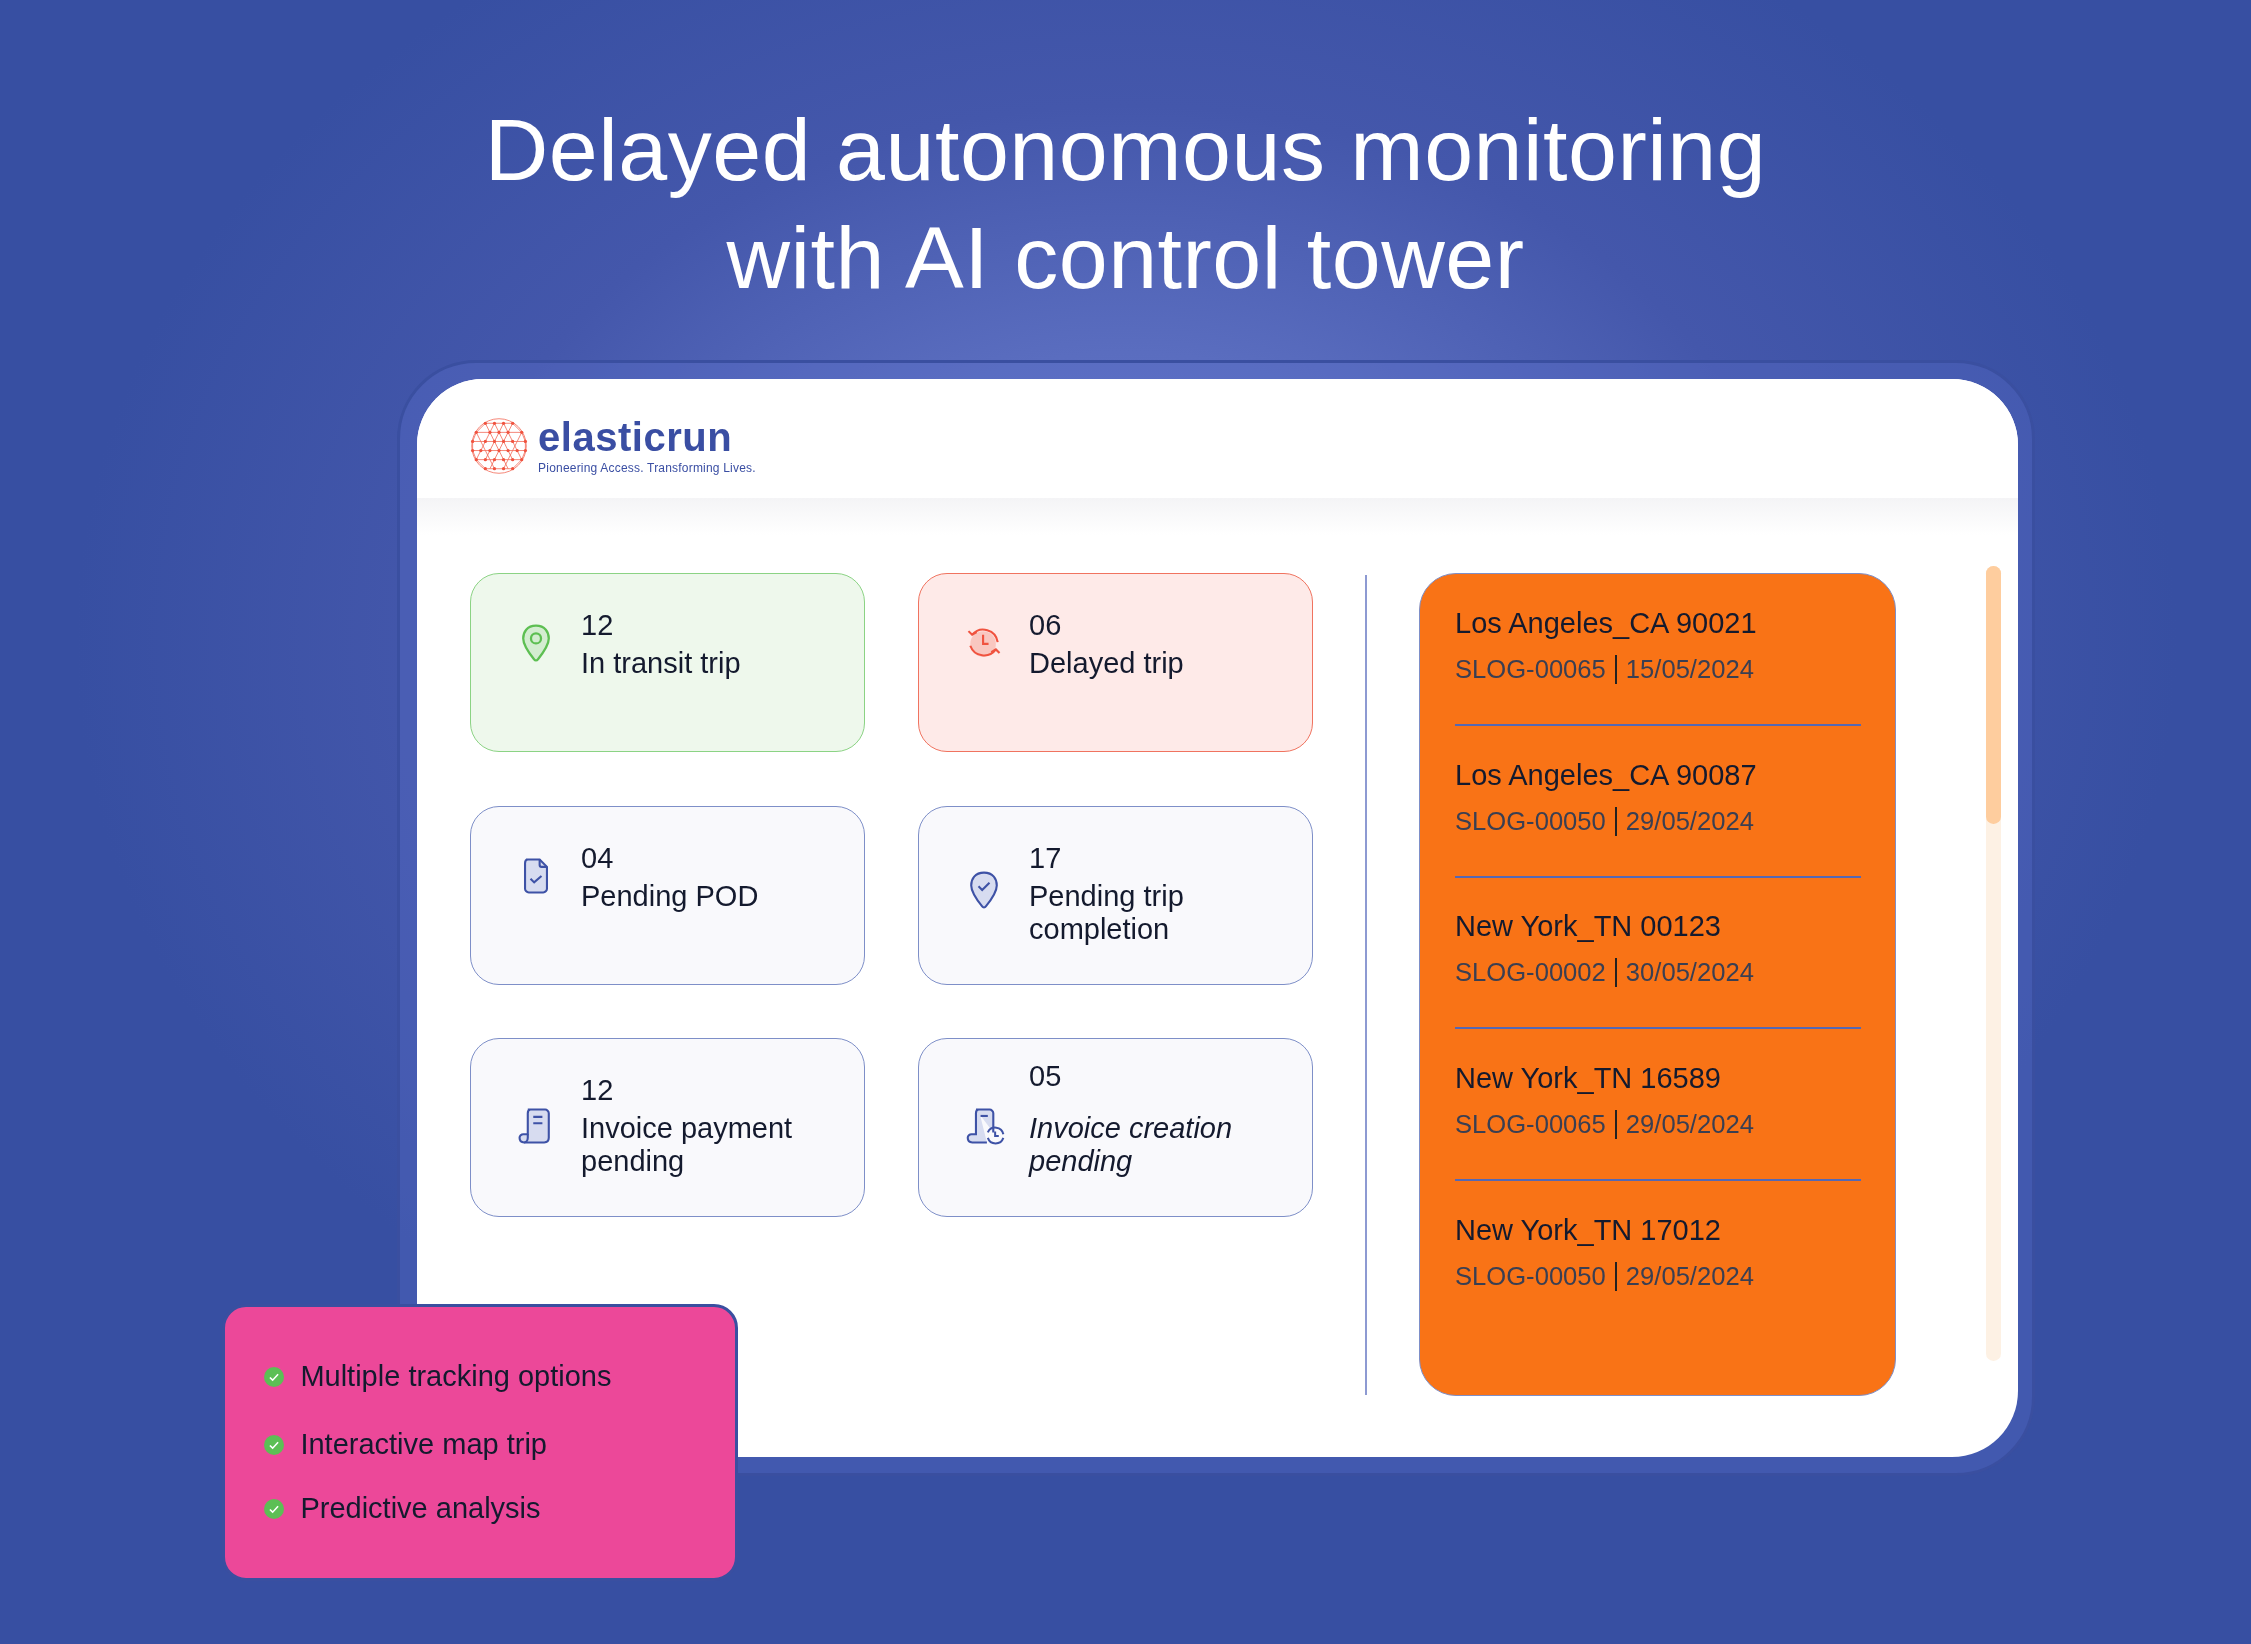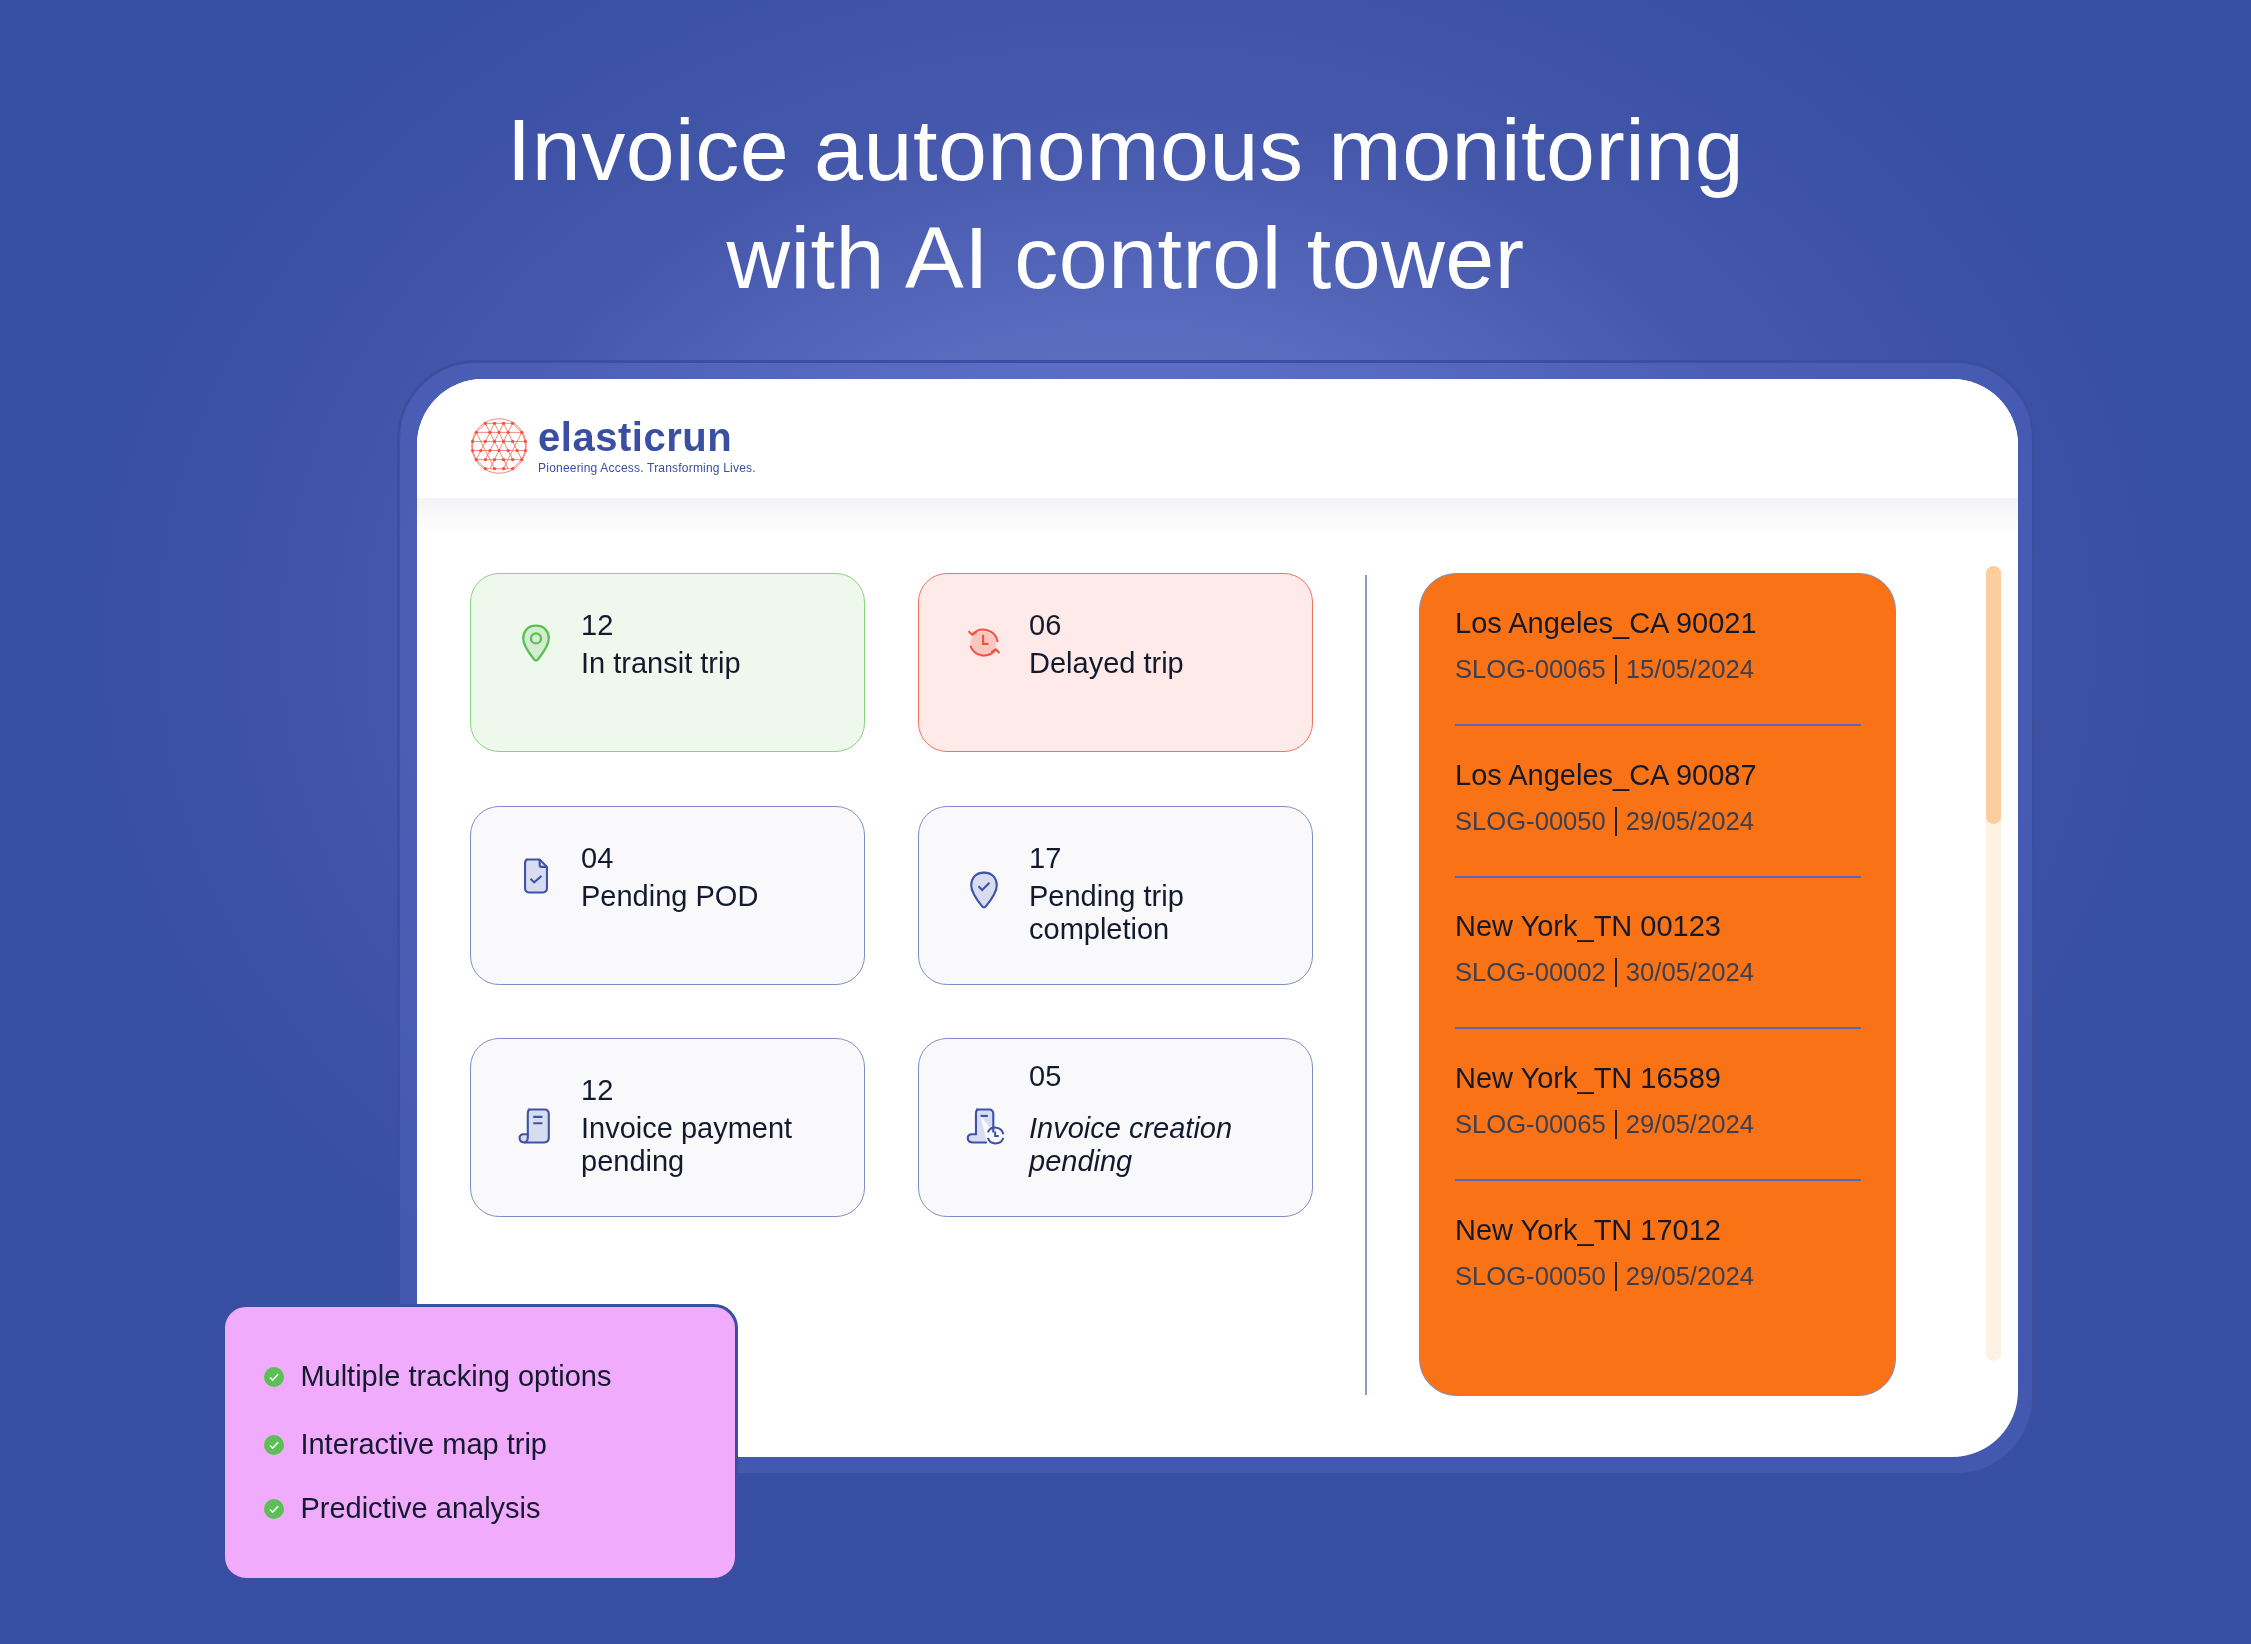--- a/index.html
+++ b/index.html
@@ -57,30 +57,30 @@
   .list-item .title { font-size: 29px; line-height: 37px; color: #141a2e; }
   .list-item .meta { font-size: 25.6px; line-height: 33px; color: #3a3f52; margin-top: 11px; display: flex; align-items: center; }
   .list-item .meta .sep { display: inline-block; width: 1.8px; height: 29px; background: #222; margin: 0 9.1px; }
   .list-sep { position: absolute; left: 35px; width: 406px; height: 1.8px; background: #5568b4; }
 
   .scroll-track { position: absolute; left: 1569px; top: 187px; width: 14.6px; height: 795px; border-radius: 7.3px; background: #fdf1e4; }
   .scroll-thumb { position: absolute; left: 1569px; top: 187px; width: 14.6px; height: 258px; border-radius: 7.3px; background: #fecd9e; }
 
   .features {
     position: absolute; left: 222px; top: 1304px; width: 516px; height: 277px;
-    box-sizing: border-box; background: #f0abfc; border: 3.7px solid #3a4fa0; border-radius: 24px;
+    box-sizing: border-box; background: #ec4899; border: 3.7px solid #3a4fa0; border-radius: 24px;
   }
   .feature { position: absolute; left: 39px; display: flex; align-items: center; font-size: 29px; color: #141a2e; }
   .feature .check { width: 20px; height: 20px; margin-right: 16.4px; }
 </style>
 </head>
 <body>
 
 <div class="headline">
-  <div>Invoice autonomous monitoring</div>
+  <div>Delayed autonomous monitoring</div>
   <div>with AI control tower</div>
 </div>
 
 <div class="frame"></div>
 
 <div class="panel">
   <div class="panel-header">
     <div class="logo">
       <svg class="logo-globe" viewBox="0 0 66 66">
         <g fill="none" stroke="#f0533f" stroke-width="0.9" opacity="0.85">

